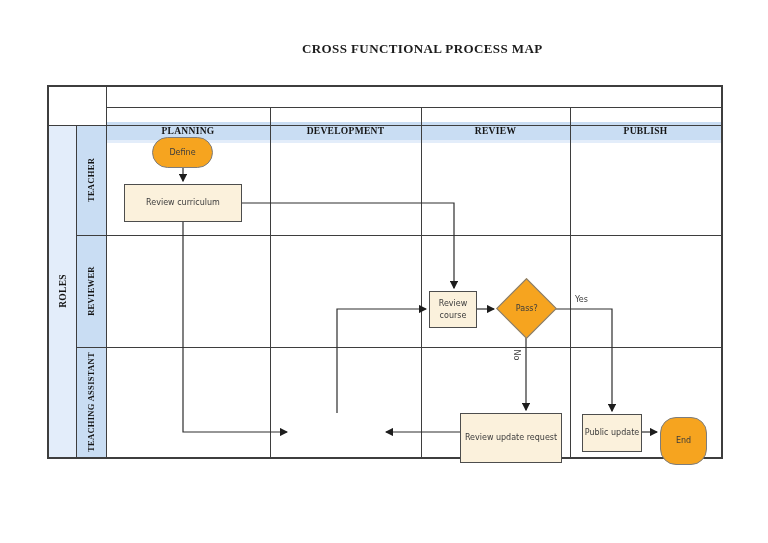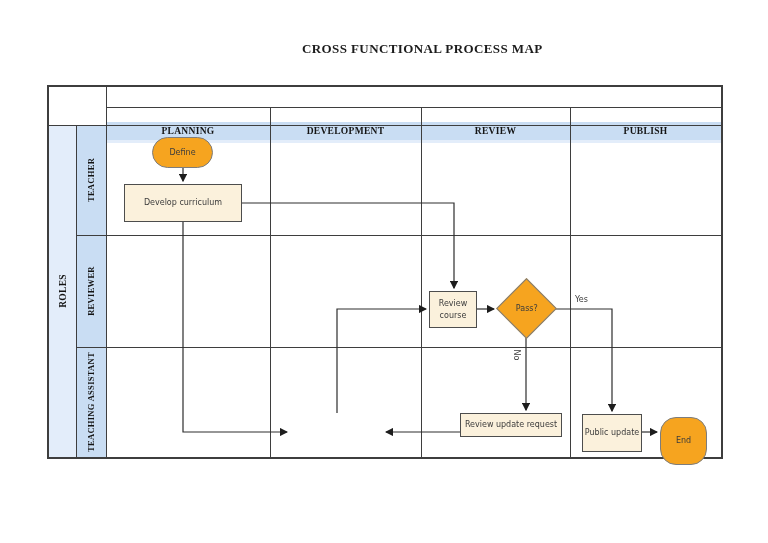--- a/index.html
+++ b/index.html
@@ -106,30 +106,30 @@
       <path d="M460 432 L386 432" marker-end="url(#ah)"></path>
       <path d="M183 222 L183 432 L287 432" marker-end="url(#ah)"></path>
       <path d="M642 432 L657 432" marker-end="url(#ah)"></path>
     </g>
   </svg>
 
   <div class="node term" style="left:152px;top:137px;width:61px;height:31px">
     <span>Define</span>
   </div>
   <div class="node proc" style="left:124px;top:184px;width:118px;height:38px">
-    <span>Develop curriculum</span>
+    <span>Review curriculum</span>
   </div>
   <div class="node proc" style="left:429px;top:291px;width:48px;height:37px">
     <span>Review
 course</span>
   </div>
   <div class="node diamond" style="left:505px;top:287px;width:43px;height:43px">
     <span>Pass?</span>
   </div>
-  <div class="node proc" style="left:460px;top:413px;width:102px;height:24px">
+  <div class="node proc" style="left:460px;top:413px;width:102px;height:50px">
     <span>Review update request</span>
   </div>
   <div class="node proc" style="left:582px;top:414px;width:60px;height:38px">
     <span>Public update</span>
   </div>
   <div class="node term" style="left:660px;top:417px;width:47px;height:48px">
     <span>End</span>
   </div>
 
   <div class="edge-label" style="left:575px;top:295px">Yes</div>

